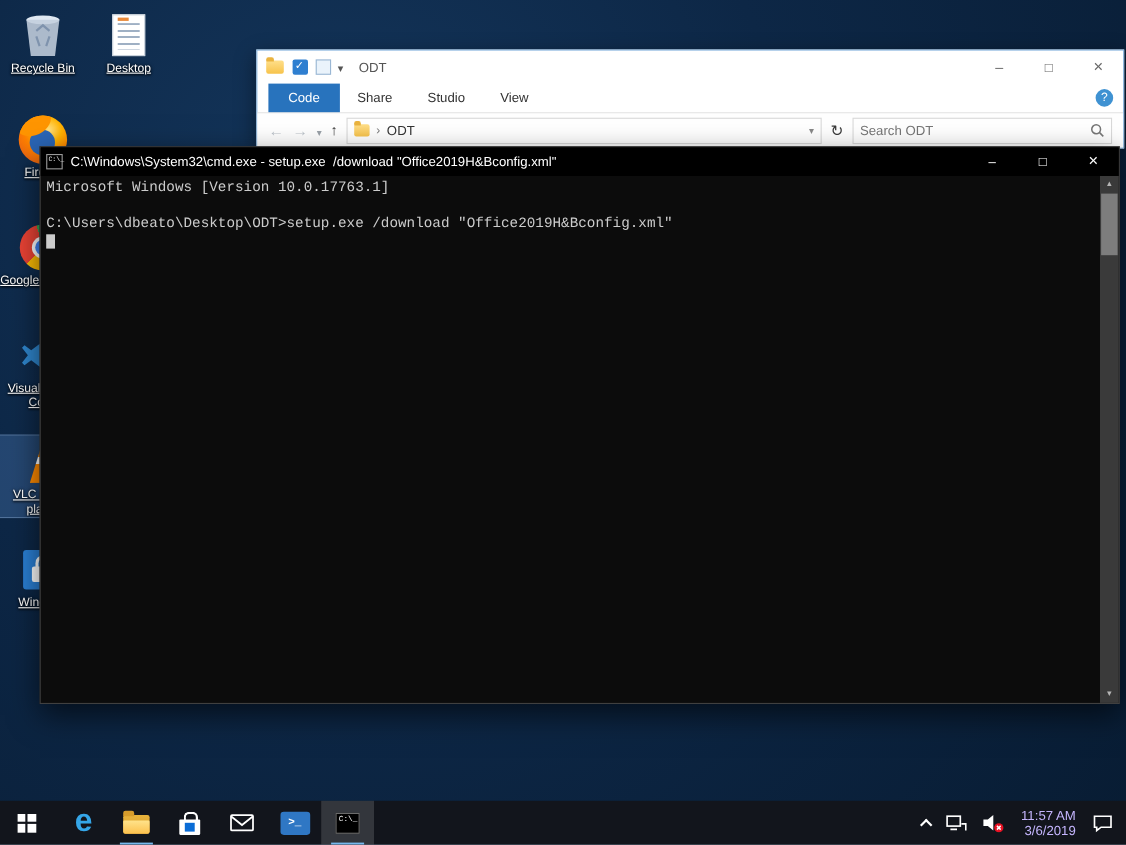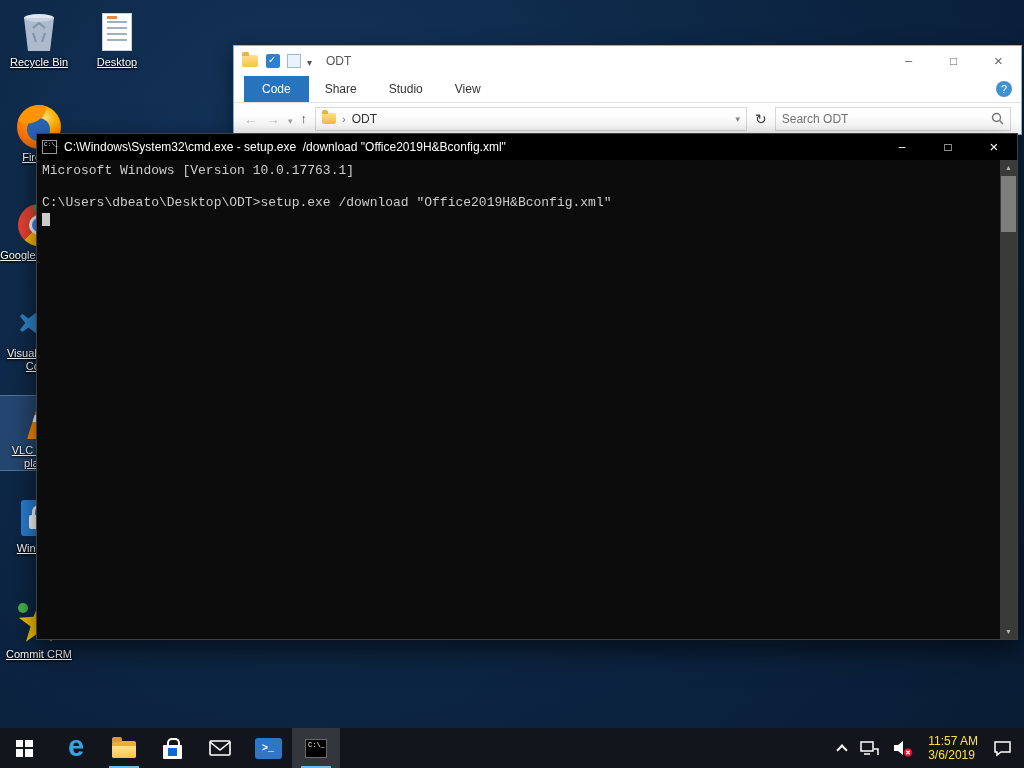--- a/index.html
+++ b/index.html
@@ -139,21 +139,21 @@
 
   .tb-ps { width:27px; height:21px; background:#2f77c4; border-radius:3px; color:#fff; display:flex; align-items:center; justify-content:center; }
   .tb-ps::after { content:">_"; font-size:10px; font-weight:bold; font-family:"Liberation Mono",monospace; }
 
   .tb-cmd { width:22px; height:19px; background:#000; border:1px solid #6b6b6b; position:relative; }
   .tb-cmd::after { content:"C:\\_"; position:absolute; left:2px; top:1px; font-size:7px; color:#fff; font-family:"Liberation Mono",monospace; }
 
   .tray { margin-left:auto; display:flex; align-items:center; height:100%; }
   .tray-item { height:40px; display:flex; align-items:center; justify-content:center; padding:0 7px; }
   .chevron-up { width:8px; height:8px; border-left:2px solid #fff; border-top:2px solid #fff; transform:rotate(45deg); margin-top:4px; }
-  .clock { text-align:left; color:#fde047; font-size:12px; line-height:14px; padding:0 8px; }
+  .clock { text-align:right; color:#c4b5fd; font-size:12px; line-height:14px; padding:0 8px; }
 </style>
 </head>
 <body>
 
 <div class="screen">
 
   <div class="icon-cell" style="left:0;top:8px">
     <div class="ic">
       <svg width="38" height="42" viewBox="0 0 38 42">
         <ellipse cx="19" cy="7" rx="15" ry="4" fill="#dfe8f2"></ellipse>
@@ -202,27 +202,20 @@
     <div class="icon-label">VLC media player</div>
   </div>
 
   <div class="icon-cell" style="left:0;top:494px">
     <div class="ic">
         <div class="lockapp-icon"></div>
       </div>
     <div class="icon-label">Windows</div>
   </div>
 
-  <div class="icon-cell" style="left:0;top:600px">
-    <div class="ic">
-        <div class="crm-icon"></div>
-        <span class="crm-dot"></span>
-      </div>
-    <div class="icon-label">Commit CRM</div>
-  </div>
 
   <div class="explorer">
     <div class="ex-titlebar">
       <span class="qat-folder"></span>
       <span class="qat-check"></span>
       <span class="qat-grid"></span>
       <span class="qat-caret"></span>
       <span class="ex-title">ODT</span>
       <div class="ex-caption">
         <span class="cap-btn cap-min"></span>

